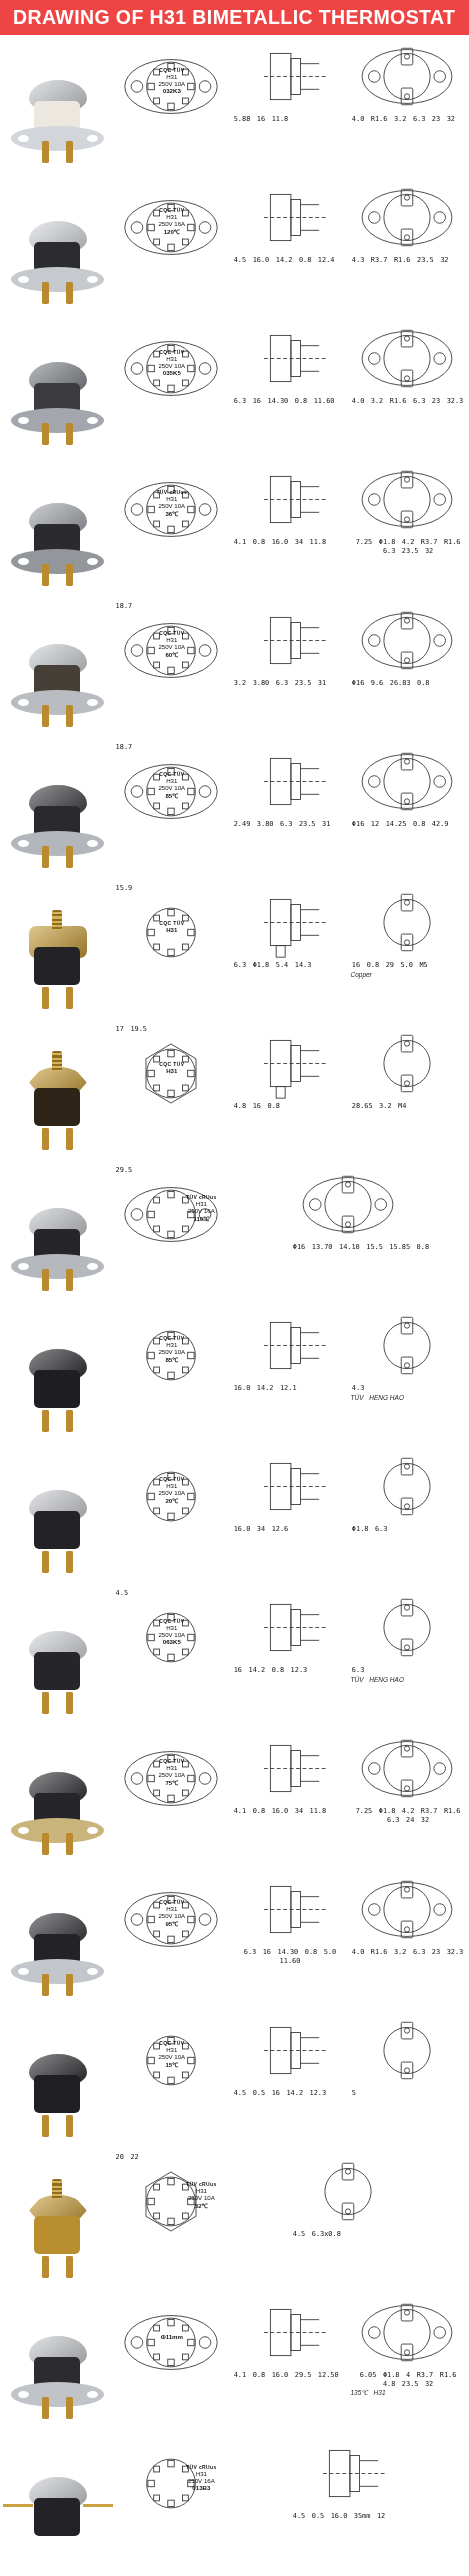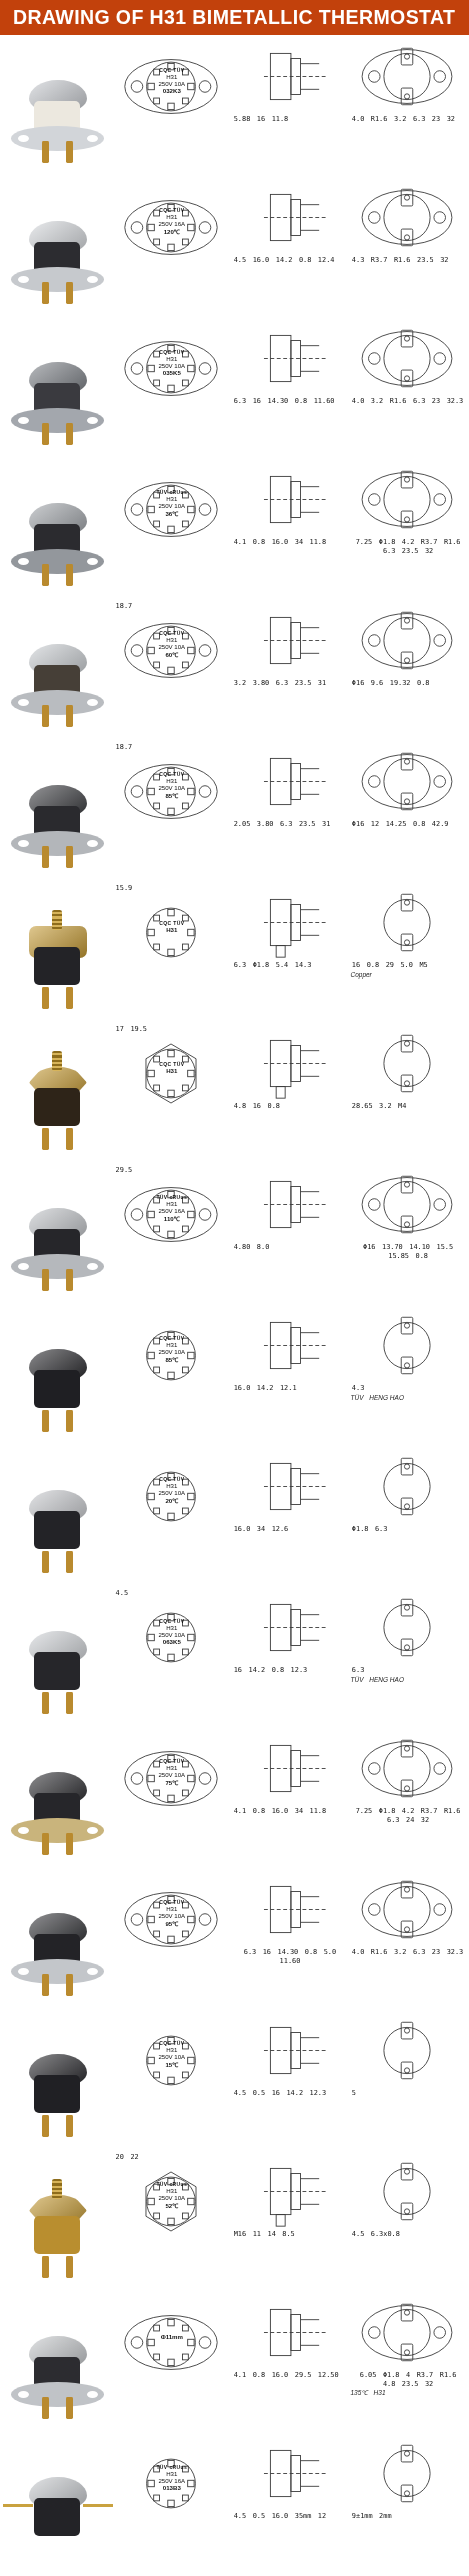--- a/index.html
+++ b/index.html
@@ -42,21 +42,21 @@
   .labels{display:flex;flex-wrap:wrap;gap:0.7px 5.8px;justify-content:center;font-size:6.5px;color:#222;font-style:italic;line-height:1.2;}
   .front-label{position:absolute;left:0;right:0;top:42px;transform:translateY(-50%);text-align:center;pointer-events:none;}
   .front-label .logos{display:block;font-size:5px;font-weight:bold;letter-spacing:0.4px;color:#111;}
   .front-label .fl{display:block;font-size:6.1px;color:#111;}
   .front-label .fl:last-child{font-weight:bold;}
 </style>
 </head>
 <body>
 
 <div class="page">
-  <div class="hdr" style="background: #c2410c; align-items: center;">
+  <div class="hdr" style="background: #ef4444; align-items: center;">
     <h1 style="color: rgb(255, 255, 255);">DRAWING OF H31 BIMETALLIC THERMOSTAT</h1>
   </div>
   <div id="rows">
   <section class="row v-flanged">
     <div class="photo" style="--cap: #c9ccd1; --body: #ece8df; --flange: #d2d5d9;">
 
       <div class="p-cap"></div>
 
       <div class="p-body"></div>
       <div class="p-flange">
@@ -488,21 +488,21 @@
           <circle cx="75" cy="60" r="36"></circle>
           <rect x="66" y="16" width="18" height="26" rx="2"></rect>
           <circle cx="75" cy="29" r="4"></circle>
           <rect x="66" y="78" width="18" height="26" rx="2"></rect>
           <circle cx="75" cy="91" r="4"></circle>
         </g>
       </svg>
       <div class="dims">
             <span class="dim">Φ16</span>
             <span class="dim">9.6</span>
-            <span class="dim">19.32</span>
+            <span class="dim">26.83</span>
             <span class="dim">0.8</span>
           </div>
       <div class="labels"></div>
     </div>
   </section>
 
   <section class="row v-flanged">
     <div class="photo" style="--cap: #3c3d41; --body: #2a2a2e; --flange: #b3b6ba;">
 
       <div class="p-cap"></div>
@@ -552,21 +552,21 @@
         <g class="g">
           <rect x="46" y="24" width="32" height="72"></rect>
           <rect x="78" y="32" width="15" height="56"></rect>
           <line x1="93" y1="40" x2="122" y2="40"></line>
           <line x1="93" y1="80" x2="122" y2="80"></line>
           <line x1="36" y1="60" x2="134" y2="60" stroke-dasharray="6 4"></line>
         </g>
         <rect class="g g-stud" x="55" y="96" width="14" height="18"></rect>
       </svg>
       <div class="dims">
-            <span class="dim">2.05</span>
+            <span class="dim">2.49</span>
             <span class="dim">3.80</span>
             <span class="dim">6.3</span>
             <span class="dim">23.5</span>
             <span class="dim">31</span>
           </div>
     </div>
 
     <div class="panel back">
       <svg viewBox="0 0 150 120">
         <g class="g g-flange">
@@ -805,36 +805,20 @@
           <rect x="48" y="78" width="9" height="9"></rect>
               <rect x="93" y="78" width="9" height="9"></rect>
         </g>
       </svg>
       <div class="front-label">
         <span class="logos">TÜV cRUus</span>
         <span><span class="fl">H31</span><span class="fl">250V 16A</span><span class="fl">110℃</span></span>
       </div>
     </div>
 
-    <div class="panel side">
-      <svg viewBox="0 0 150 120">
-        <g class="g">
-          <rect x="46" y="24" width="32" height="72"></rect>
-          <rect x="78" y="32" width="15" height="56"></rect>
-          <line x1="93" y1="40" x2="122" y2="40"></line>
-          <line x1="93" y1="80" x2="122" y2="80"></line>
-          <line x1="36" y1="60" x2="134" y2="60" stroke-dasharray="6 4"></line>
-        </g>
-        <rect class="g g-stud" x="55" y="96" width="14" height="18"></rect>
-      </svg>
-      <div class="dims">
-            <span class="dim">4.80</span>
-            <span class="dim">8.0</span>
-          </div>
-    </div>
 
     <div class="panel back">
       <svg viewBox="0 0 150 120">
         <g class="g g-flange">
           <ellipse cx="75" cy="60" rx="70" ry="42"></ellipse>
           <circle cx="24" cy="60" r="9"></circle>
               <circle cx="126" cy="60" r="9"></circle>
         </g>
         <g class="g">
           <circle cx="75" cy="60" r="36"></circle>
@@ -1407,38 +1391,20 @@
           <rect x="48" y="78" width="9" height="9"></rect>
               <rect x="93" y="78" width="9" height="9"></rect>
         </g>
       </svg>
       <div class="front-label">
         <span class="logos">TÜV cRUus</span>
         <span><span class="fl">H31</span><span class="fl">250V 10A</span><span class="fl">52℃</span></span>
       </div>
     </div>
 
-    <div class="panel side">
-      <svg viewBox="0 0 150 120">
-        <g class="g">
-          <rect x="46" y="24" width="32" height="72"></rect>
-          <rect x="78" y="32" width="15" height="56"></rect>
-          <line x1="93" y1="40" x2="122" y2="40"></line>
-          <line x1="93" y1="80" x2="122" y2="80"></line>
-          <line x1="36" y1="60" x2="134" y2="60" stroke-dasharray="6 4"></line>
-        </g>
-        <rect class="g g-stud" x="55" y="96" width="14" height="18"></rect>
-      </svg>
-      <div class="dims">
-            <span class="dim">M16</span>
-            <span class="dim">11</span>
-            <span class="dim">14</span>
-            <span class="dim">8.5</span>
-          </div>
-    </div>
 
     <div class="panel back">
       <svg viewBox="0 0 150 120">
         <g class="g g-flange">
           <ellipse cx="75" cy="60" rx="70" ry="42"></ellipse>
           <circle cx="24" cy="60" r="9"></circle>
               <circle cx="126" cy="60" r="9"></circle>
         </g>
         <g class="g">
           <circle cx="75" cy="60" r="36"></circle>
@@ -1601,37 +1567,16 @@
       </svg>
       <div class="dims">
             <span class="dim">4.5</span>
             <span class="dim">0.5</span>
             <span class="dim">16.0</span>
             <span class="dim">35mm</span>
             <span class="dim">12</span>
           </div>
     </div>
 
-    <div class="panel back">
-      <svg viewBox="0 0 150 120">
-        <g class="g g-flange">
-          <ellipse cx="75" cy="60" rx="70" ry="42"></ellipse>
-          <circle cx="24" cy="60" r="9"></circle>
-              <circle cx="126" cy="60" r="9"></circle>
-        </g>
-        <g class="g">
-          <circle cx="75" cy="60" r="36"></circle>
-          <rect x="66" y="16" width="18" height="26" rx="2"></rect>
-          <circle cx="75" cy="29" r="4"></circle>
-          <rect x="66" y="78" width="18" height="26" rx="2"></rect>
-          <circle cx="75" cy="91" r="4"></circle>
-        </g>
-      </svg>
-      <div class="dims">
-            <span class="dim">9±1mm</span>
-            <span class="dim">2mm</span>
-          </div>
-      <div class="labels"></div>
-    </div>
   </section>
 </div>
 </div>
 
 
 </body></html>

